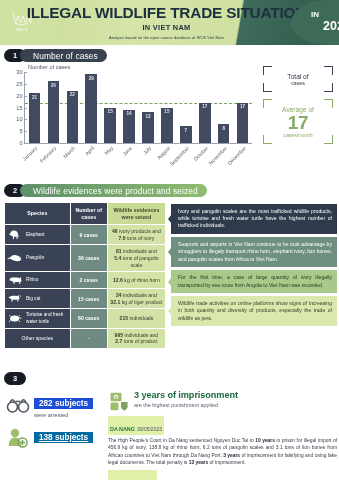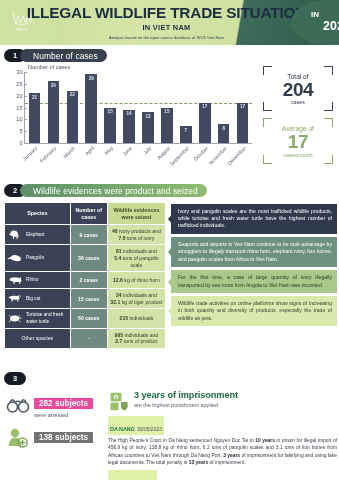--- a/index.html
+++ b/index.html
@@ -159,23 +159,23 @@
   .note.n4::before { border-right-color:#dbe8ad; }
 
   
   .s3-wrap { position:relative; height:118px; margin-top:3px; }
   .s3-left { position:absolute; left:4px; top:4px; width:100px; }
   .stat-row { position:relative; margin-bottom:8px; padding-left:30px; min-height:24px; }
   .stat-row .sic { position:absolute; left:0; top:1px; width:27px; height:22px; display:flex; align-items:center; justify-content:center; }
   .stat-row .pill {
     display:inline-block; padding:1px 5px; font-size:8.2px; font-weight:bold; color:#ffffff;
   }
-  .stat-row.r1 .pill { background:#ec4899; }
+  .stat-row.r1 .pill { background:#1d4ed8; }
   .stat-row.r2 .pill { background:#7fa35f; }
-  .stat-row.r3 .pill { background:#737373; }
+  .stat-row.r3 .pill { background:#0369a1;text-decoration:underline; }
   .stat-row .sub { font-size:5.6px; color:#4f5864; margin-top:2px; }
   .s3-right { position:absolute; left:108px; top:2px; right:2px; }
   .punish { position:relative; padding-left:26px; min-height:22px; margin-bottom:4px; }
   .punish .pic { position:absolute; left:0; top:1px; width:23px; height:20px; display:flex; align-items:center; justify-content:center; }
   .punish .ptitle { font-size:9.2px; font-weight:bold; color:#1f6b3f; letter-spacing:-0.1px; }
   .punish .psub { font-size:5.4px; color:#5a6370; margin-top:1.5px; }
   .case { margin-bottom:4px; }
   .case .chead { display:inline-block; background:#dff0a8; padding:0.5px 2px; }
   .case .city { font-size:5.4px; font-weight:bold; color:#1d7a3c; }
   .case .date { font-size:5px; color:#4b5360; margin-left:2px; }
@@ -327,21 +327,20 @@
         </div>
       </div>
   </div>
   <div class="stat-cards">
     <div class="stat dark">
       <span class="corner c-tl"></span>
         <span class="corner c-tr"></span>
       <span class="corner c-bl"></span>
         <span class="corner c-br"></span>
       <div class="lbl-top">Total of</div>
-      <div class="big">204</div>
       <div class="lbl-bot">cases</div>
     </div>
     <div class="stat green">
       <span class="corner c-tl"></span>
         <span class="corner c-tr"></span>
       <span class="corner c-bl"></span>
         <span class="corner c-br"></span>
       <div class="lbl-top">Average of</div>
       <div class="big">17</div>
       <div class="lbl-bot">cases/month</div>

